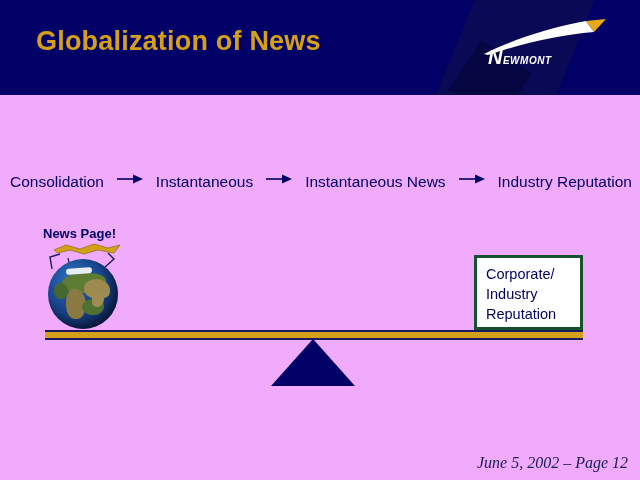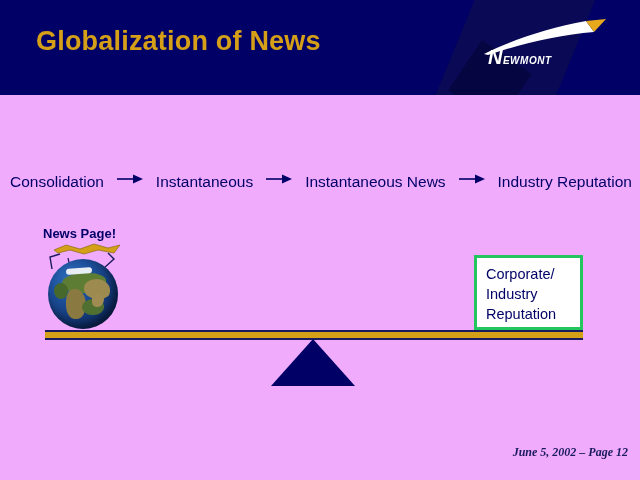--- a/index.html
+++ b/index.html
@@ -236,40 +236,40 @@
   }
 
   
   #reputation-box {
     position: absolute;
     left: 474px;
     top: 255px;
     width: 109px;
     height: 75px;
     background: #ffffff;
-    border: 3px solid #22c55e;
+    border: 3px solid #14532d;
     box-sizing: border-box;
     padding: 6px 16px 0 9px;
   }
   .rep-line {
     font-size: 14.5px;
     color: #000066;
     line-height: 20px;
     white-space: nowrap;
   }
 
   
   #footer {
     position: absolute;
     right: 12px;
-    bottom: 20px;
+    bottom: 8px;
     font-family: "Liberation Serif", serif;
     font-style: italic;
-    font-weight: bold;
-    font-size: 12px;
+    font-weight: normal;
+    font-size: 16px;
     color: #1a1a5e;
     white-space: nowrap;
   }
 </style>
 </head>
 <body>
 
 <div id="slide">
 
   <div id="header-band">

